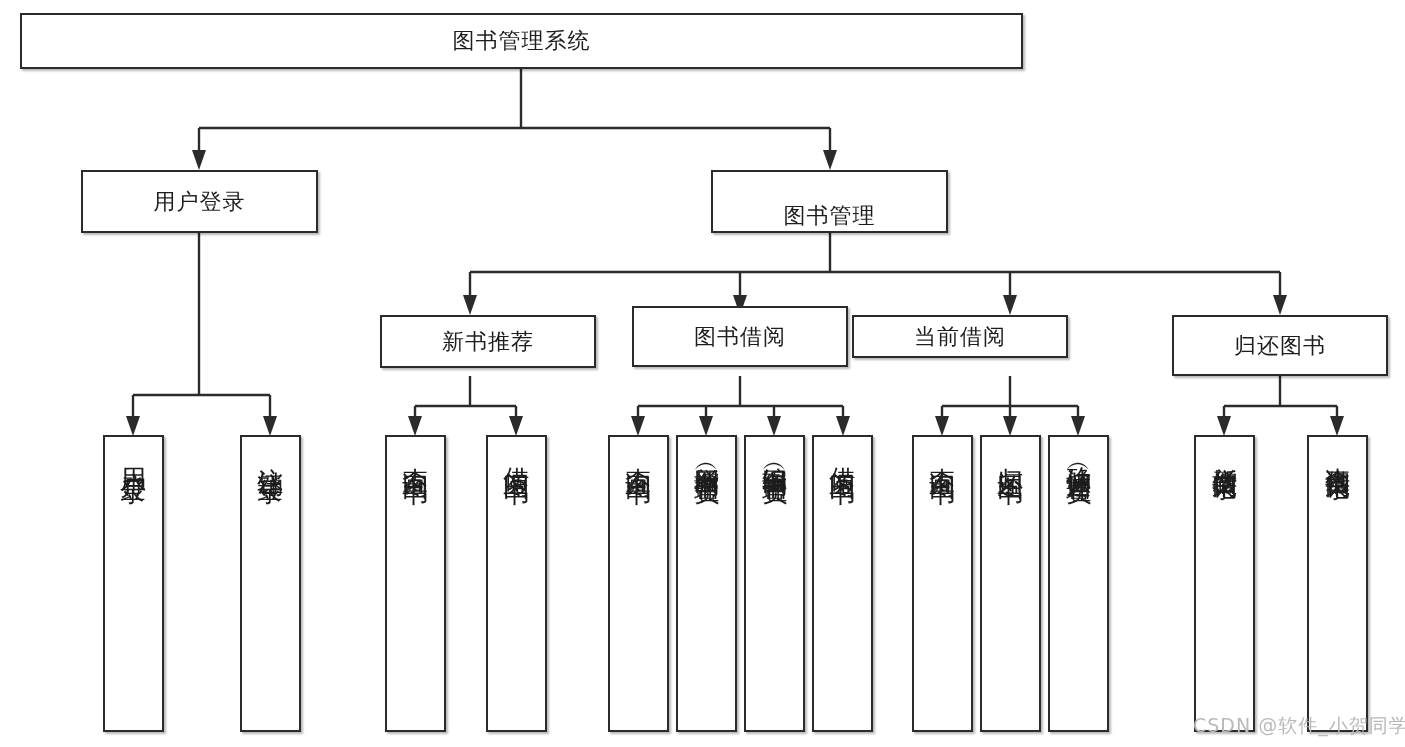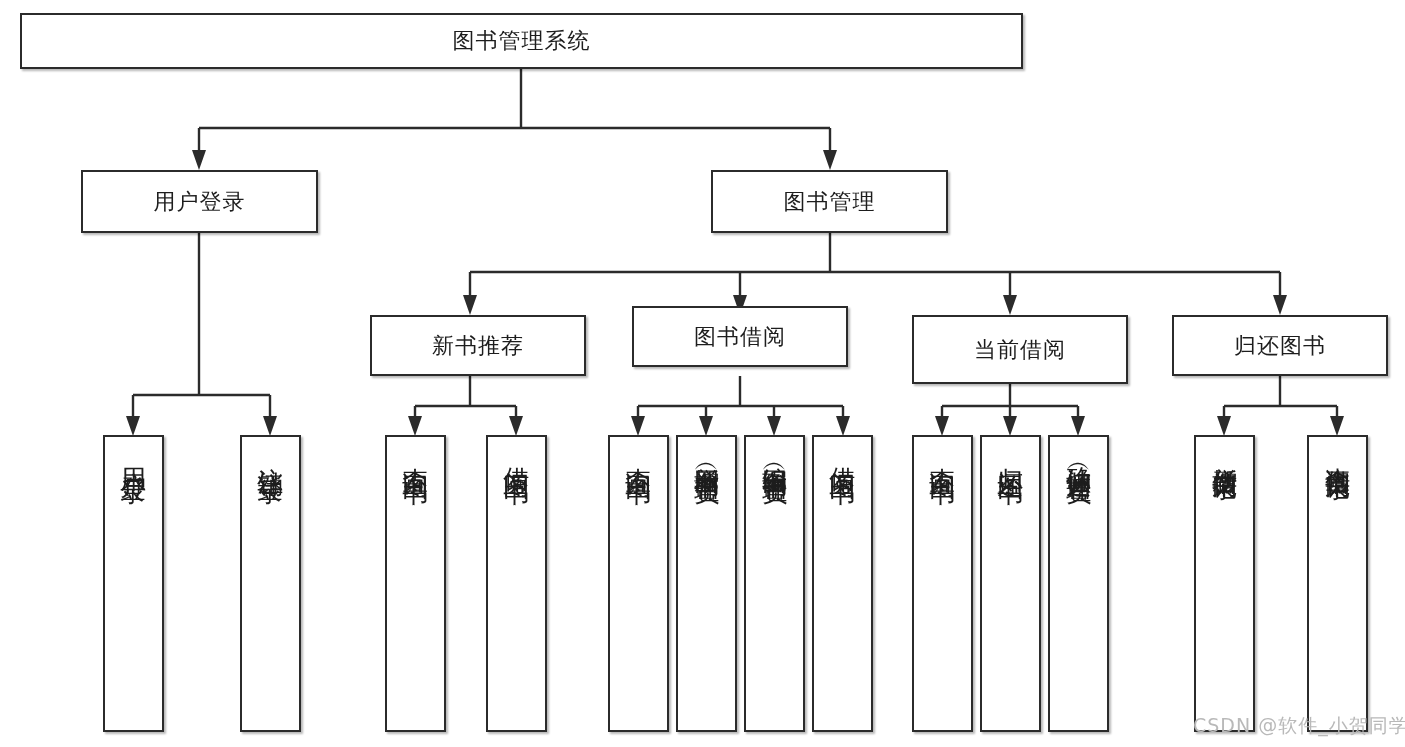--- a/index.html
+++ b/index.html
@@ -99,31 +99,31 @@
     <polygon points="1330,416 1344,416 1337,436"></polygon>
   </svg>
 
   <div class="node h" style="left:20px;top:13px;width:1003px;height:56px;">
     <span class="lbl">图书管理系统</span>
   </div>
 
   <div class="node h" style="left:81px;top:170px;width:237px;height:63px;">
     <span class="lbl">用户登录</span>
   </div>
-  <div class="node h" style="left:711px;top:170px;width:237px;height:63px;">
+  <div class="node h" style="left:711px;top:170px;width:237px;height:63px;align-items:flex-end;">
     <span class="lbl">图书管理</span>
   </div>
 
-  <div class="node h" style="left:370px;top:315px;width:216px;height:61px;">
+  <div class="node h" style="left:380px;top:315px;width:216px;height:53px;">
     <span class="lbl">新书推荐</span>
   </div>
   <div class="node h" style="left:632px;top:306px;width:216px;height:61px;">
     <span class="lbl">图书借阅</span>
   </div>
-  <div class="node h" style="left:912px;top:315px;width:216px;height:69px;align-items:center;">
+  <div class="node h" style="left:852px;top:315px;width:216px;height:43px;align-items:center;">
     <span class="lbl">当前借阅</span>
   </div>
   <div class="node h" style="left:1172px;top:315px;width:216px;height:61px;">
     <span class="lbl">归还图书</span>
   </div>
 
   <div class="node v" style="left:103px;top:435px;width:61px;height:297px;">
     <span class="lbl">用户登录</span>
   </div>
   <div class="node v" style="left:240px;top:435px;width:61px;height:297px;">

